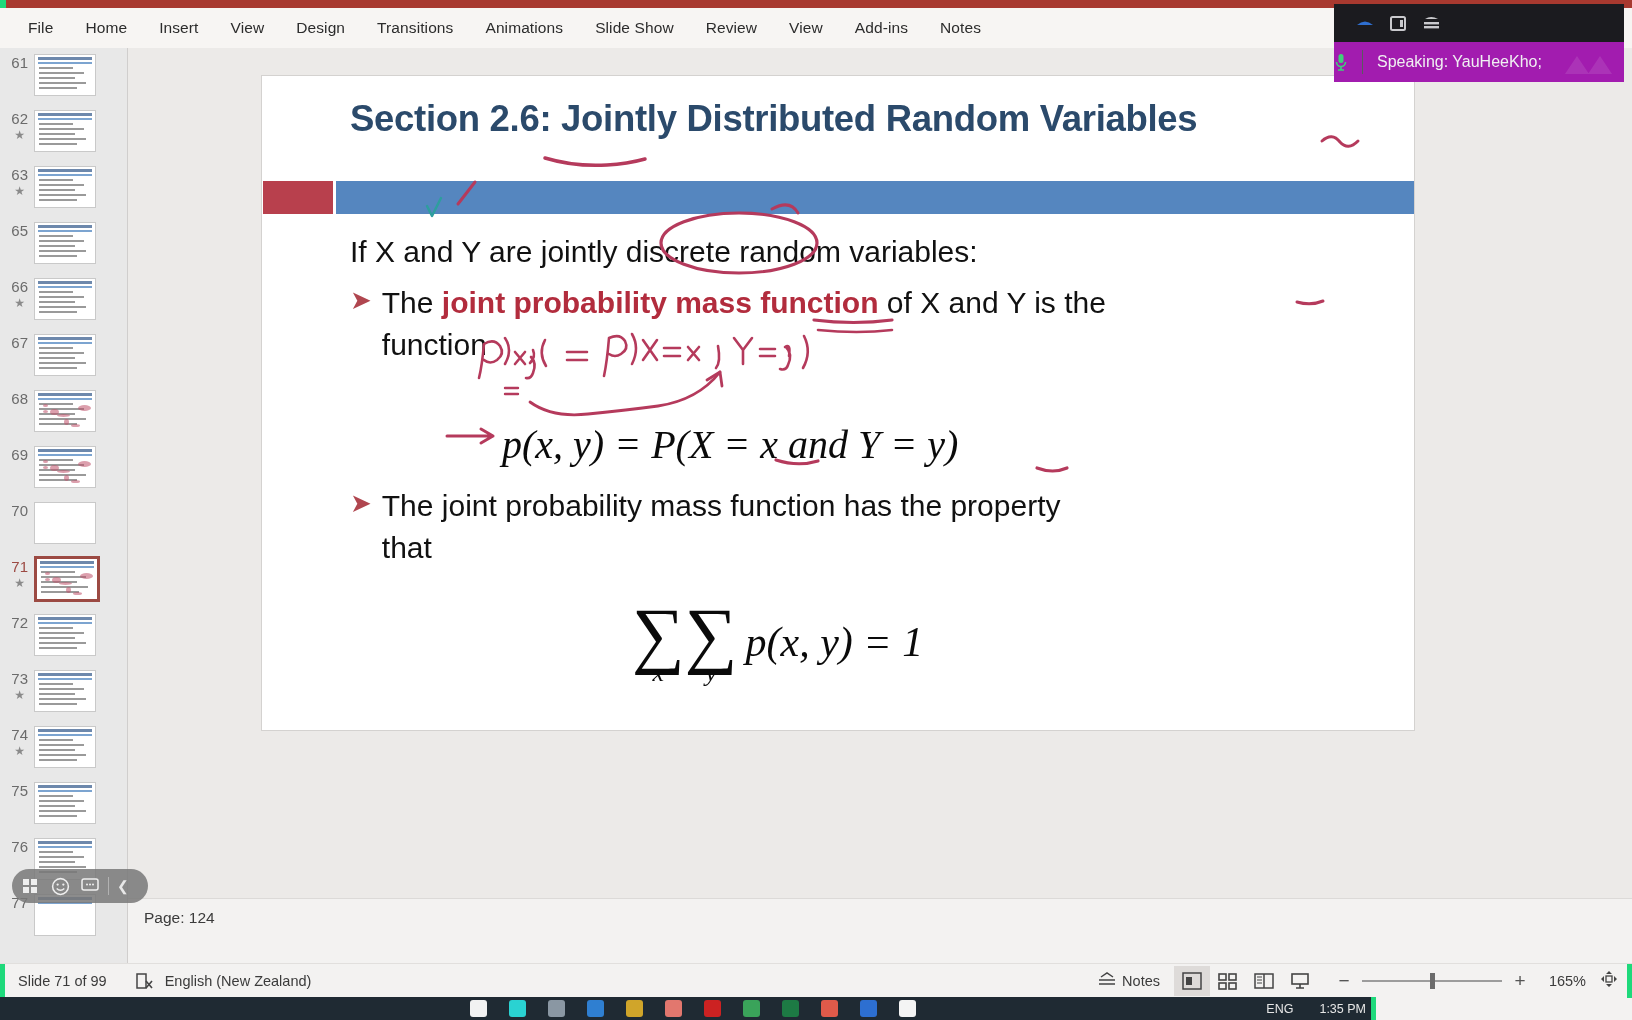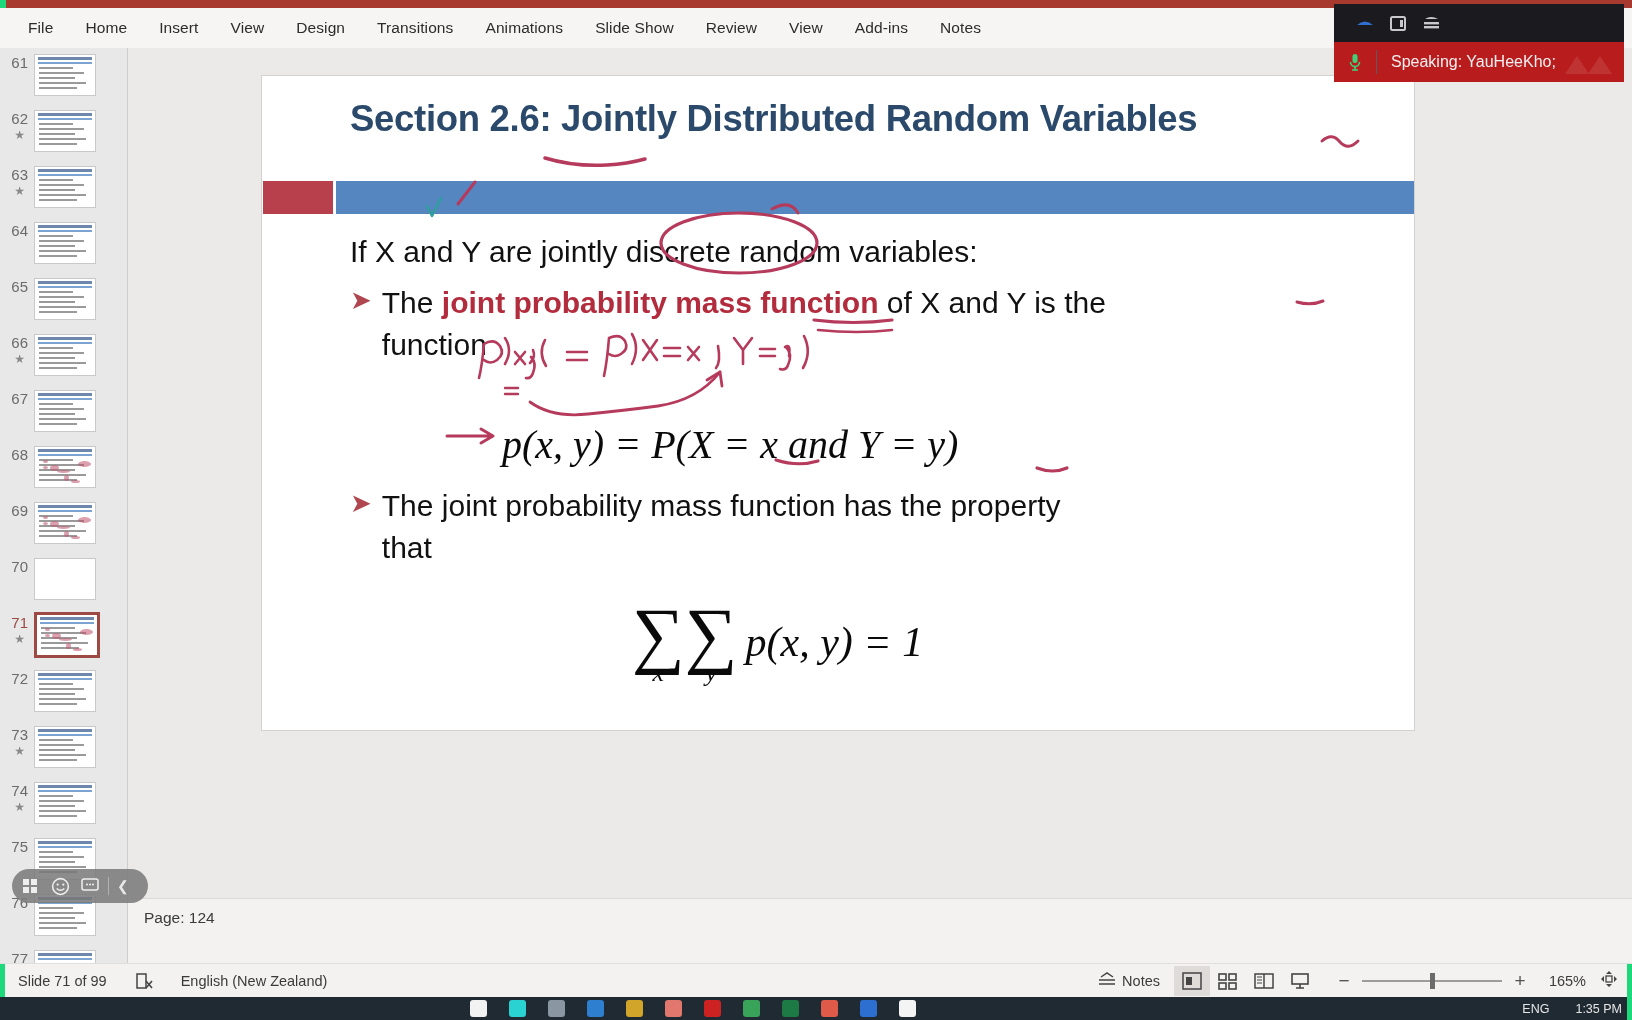--- a/index.html
+++ b/index.html
@@ -134,59 +134,59 @@
   
   .statusbar {
     position:absolute; left:0; top:963px; width:1632px; height:34px;
     background:#f3f2f1; border-top:1px solid #e1dfdd;
     display:flex; align-items:center;
   }
   .sb-left-accent { position:absolute; left:0; top:0; width:5px; height:34px; background:#1ed97b; }
   .sb-item { font-size:14.5px; color:#3b3b3b; display:flex; align-items:center; }
   .sb-slide { margin-left:18px; }
   .sb-a11y { margin-left:28px; }
-  .sb-lang { margin-left:28px; }
+  .sb-lang { margin-left:12px; }
   .sb-spacer { flex:1; }
   .sb-notes { display:flex; align-items:center; gap:5px; margin-right:14px; }
   .viewbtn {
     width:36px; height:30px; display:flex; align-items:center; justify-content:center;
     color:#444;
   }
   .viewbtn.active { background:#dedbd9; }
   .zoomwrap { display:flex; align-items:center; gap:10px; margin-left:18px; margin-right:12px; }
   .zoom-minus, .zoom-plus { font-size:19px; color:#555; width:16px; text-align:center; }
   .zoom-track { position:relative; width:140px; height:2px; background:#9c9c9c; }
   .zoom-handle { position:absolute; left:68px; top:-7px; width:5px; height:16px; background:#6b6b6b; }
   .zoom-pct { font-size:14.5px; color:#3b3b3b; width:46px; text-align:right; }
   .fitbtn { margin-left:14px; margin-right:14px; color:#444; }
   .sb-right-accent { position:absolute; right:0; top:0; width:5px; height:34px; background:#1ed97b; }
 
   
   .taskbar {
-    position:absolute; left:0; top:997px; width:1632px; height:23px;
+    position:absolute; left:0; top:997px; width:1376px; height:23px;
     background:#1f2a33; display:flex; align-items:center;
   }
   .tb-icons { display:flex; align-items:center; gap:22px; margin-left:470px; }
   .tb-ico { width:17px; height:17px; border-radius:3px; }
   .tb-right { position:absolute; right:10px; display:flex; align-items:center; gap:26px; }
   .tb-txt { font-size:12.5px; color:#e6e6e6; }
   .tb-accent { position:absolute; right:0; top:0; width:5px; height:23px; background:#1ed97b; }
 
   
   .meet-overlay {
     position:absolute; right:8px; top:4px; width:290px; z-index:60;
   }
   .meet-ctrls {
     height:38px; background:#1b1b1f; display:flex; align-items:center;
     padding-left:22px; gap:16px;
   }
   .mc-icon { color:#c9c9cd; display:flex; align-items:center; }
   .meet-speak {
-    height:40px; background:#b91c1c; display:flex; align-items:center;
-    padding-left:14px; gap:14px; position:relative; overflow:hidden;
+    height:40px; background:#a21caf; display:flex; align-items:center;
+    gap:14px; position:relative; overflow:hidden;
   }
   .mic-dot { display:flex; align-items:center; }
   .meet-divider { width:1px; height:24px; background:#5a5a60; }
   .meet-label { font-size:16px; color:#f0f0f2; white-space:nowrap; }
   .meet-watermark {
     position:absolute; right:-6px; top:4px; width:70px; height:34px;
     opacity:.10;
   }
 
   
@@ -245,34 +245,20 @@
           <div class="m-line" style="top: 17px; width: 45px;"></div>
           <div class="m-line" style="top: 22px; width: 36px;"></div>
           <div class="m-line" style="top: 27px; width: 47px;"></div>
           <div class="m-line" style="top: 32px; width: 38px;"></div>
         </div>
       </div>
       <div class="thumb-row">
         <div class="thumb-num-col">
           <div class="thumb-num">63</div>
           <div class="thumb-star">★</div>
-        </div>
-        <div class="thumb-img">
-          <div class="m-title"></div>
-          <div class="m-bar"></div>
-          <div class="m-line" style="top: 12px; width: 34px;"></div>
-          <div class="m-line" style="top: 17px; width: 45px;"></div>
-          <div class="m-line" style="top: 22px; width: 36px;"></div>
-          <div class="m-line" style="top: 27px; width: 47px;"></div>
-          <div class="m-line" style="top: 32px; width: 38px;"></div>
-        </div>
-      </div>
-      <div class="thumb-row">
-        <div class="thumb-num-col">
-          <div class="thumb-num">64</div>
         </div>
         <div class="thumb-img">
           <div class="m-title"></div>
           <div class="m-bar"></div>
           <div class="m-line" style="top: 12px; width: 34px;"></div>
           <div class="m-line" style="top: 17px; width: 45px;"></div>
           <div class="m-line" style="top: 22px; width: 36px;"></div>
           <div class="m-line" style="top: 27px; width: 47px;"></div>
           <div class="m-line" style="top: 32px; width: 38px;"></div>
         </div>

